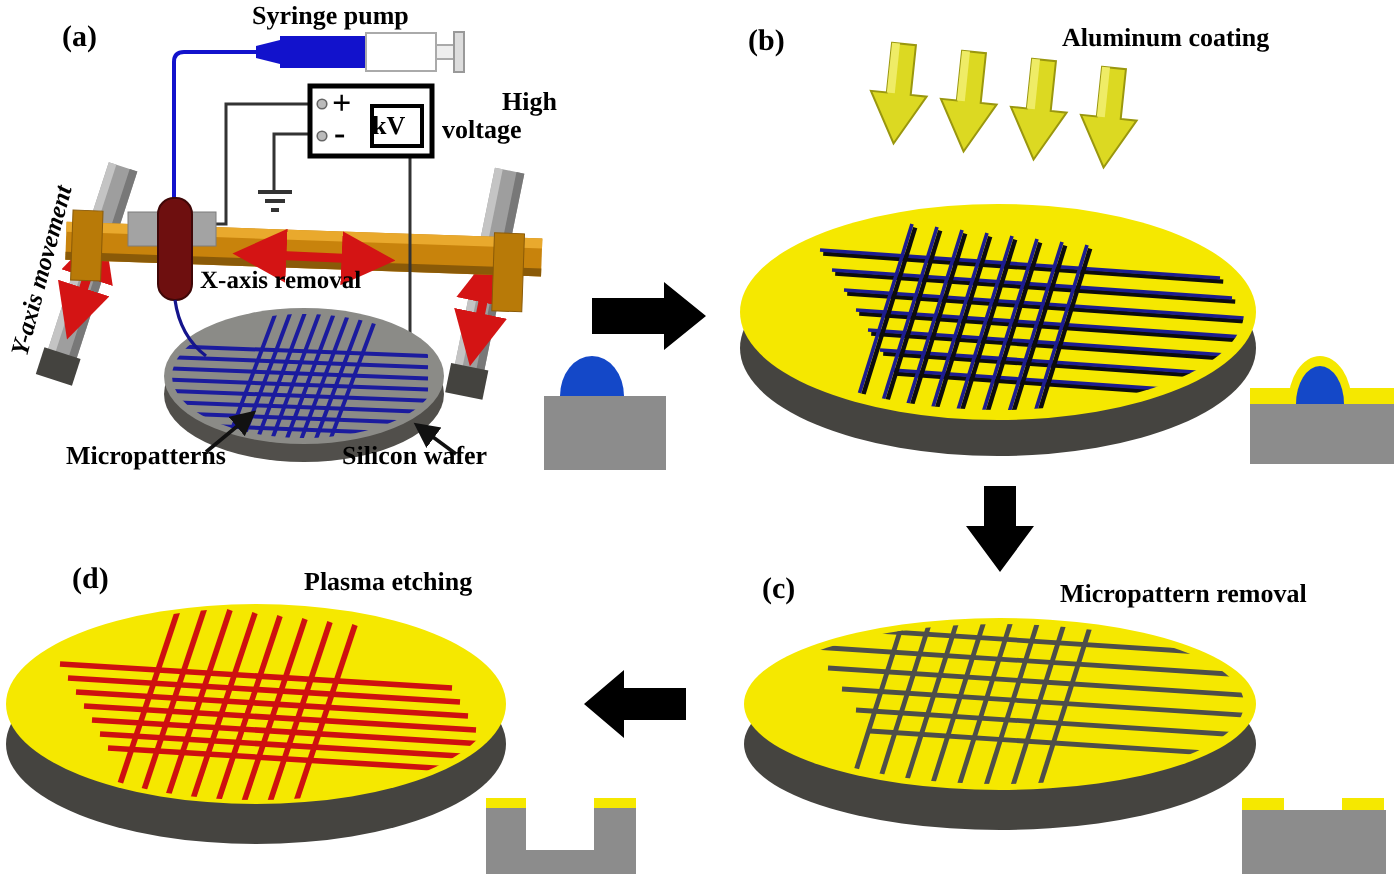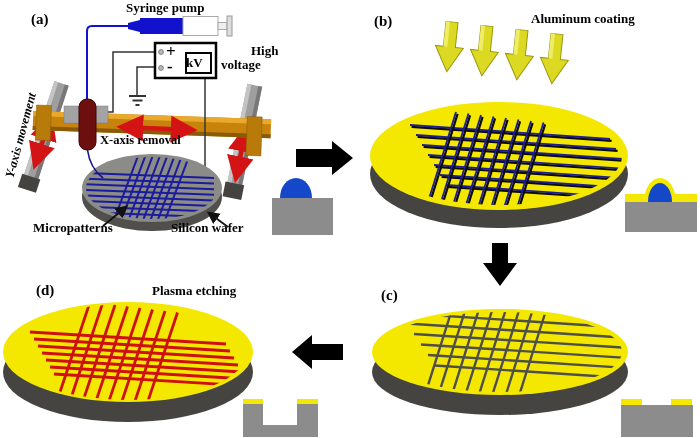--- a/index.html
+++ b/index.html
@@ -250,17 +250,18 @@
 <span class="lbl cap" style="left:221px;top:58px;">voltage</span>
 <span class="lbl sm" style="left:100px;top:134px;">X-axis removal</span>
 <span class="lbl yaxis" style="left:10px;top:171px;">Y-axis movement</span>
 <span class="lbl cap" style="left:33px;top:221px;">Micropatterns</span>
 <span class="lbl cap" style="left:171px;top:221px;text-align:center;">Silicon wafer</span>
 
 <span class="lbl tag" style="left:374px;top:14px;">(b)</span>
 <span class="lbl cap" style="left:531px;top:12px;">Aluminum coating</span>
 
 <span class="lbl tag" style="left:381px;top:288px;">(c)</span>
+<span class="lbl cap" style="left:530px;top:290px;">Micropattern removal</span>
 
 <span class="lbl tag" style="left:36px;top:283px;">(d)</span>
 <span class="lbl cap" style="left:152px;top:284px;">Plasma etching</span>
 
 </div>
 
 </body></html>

